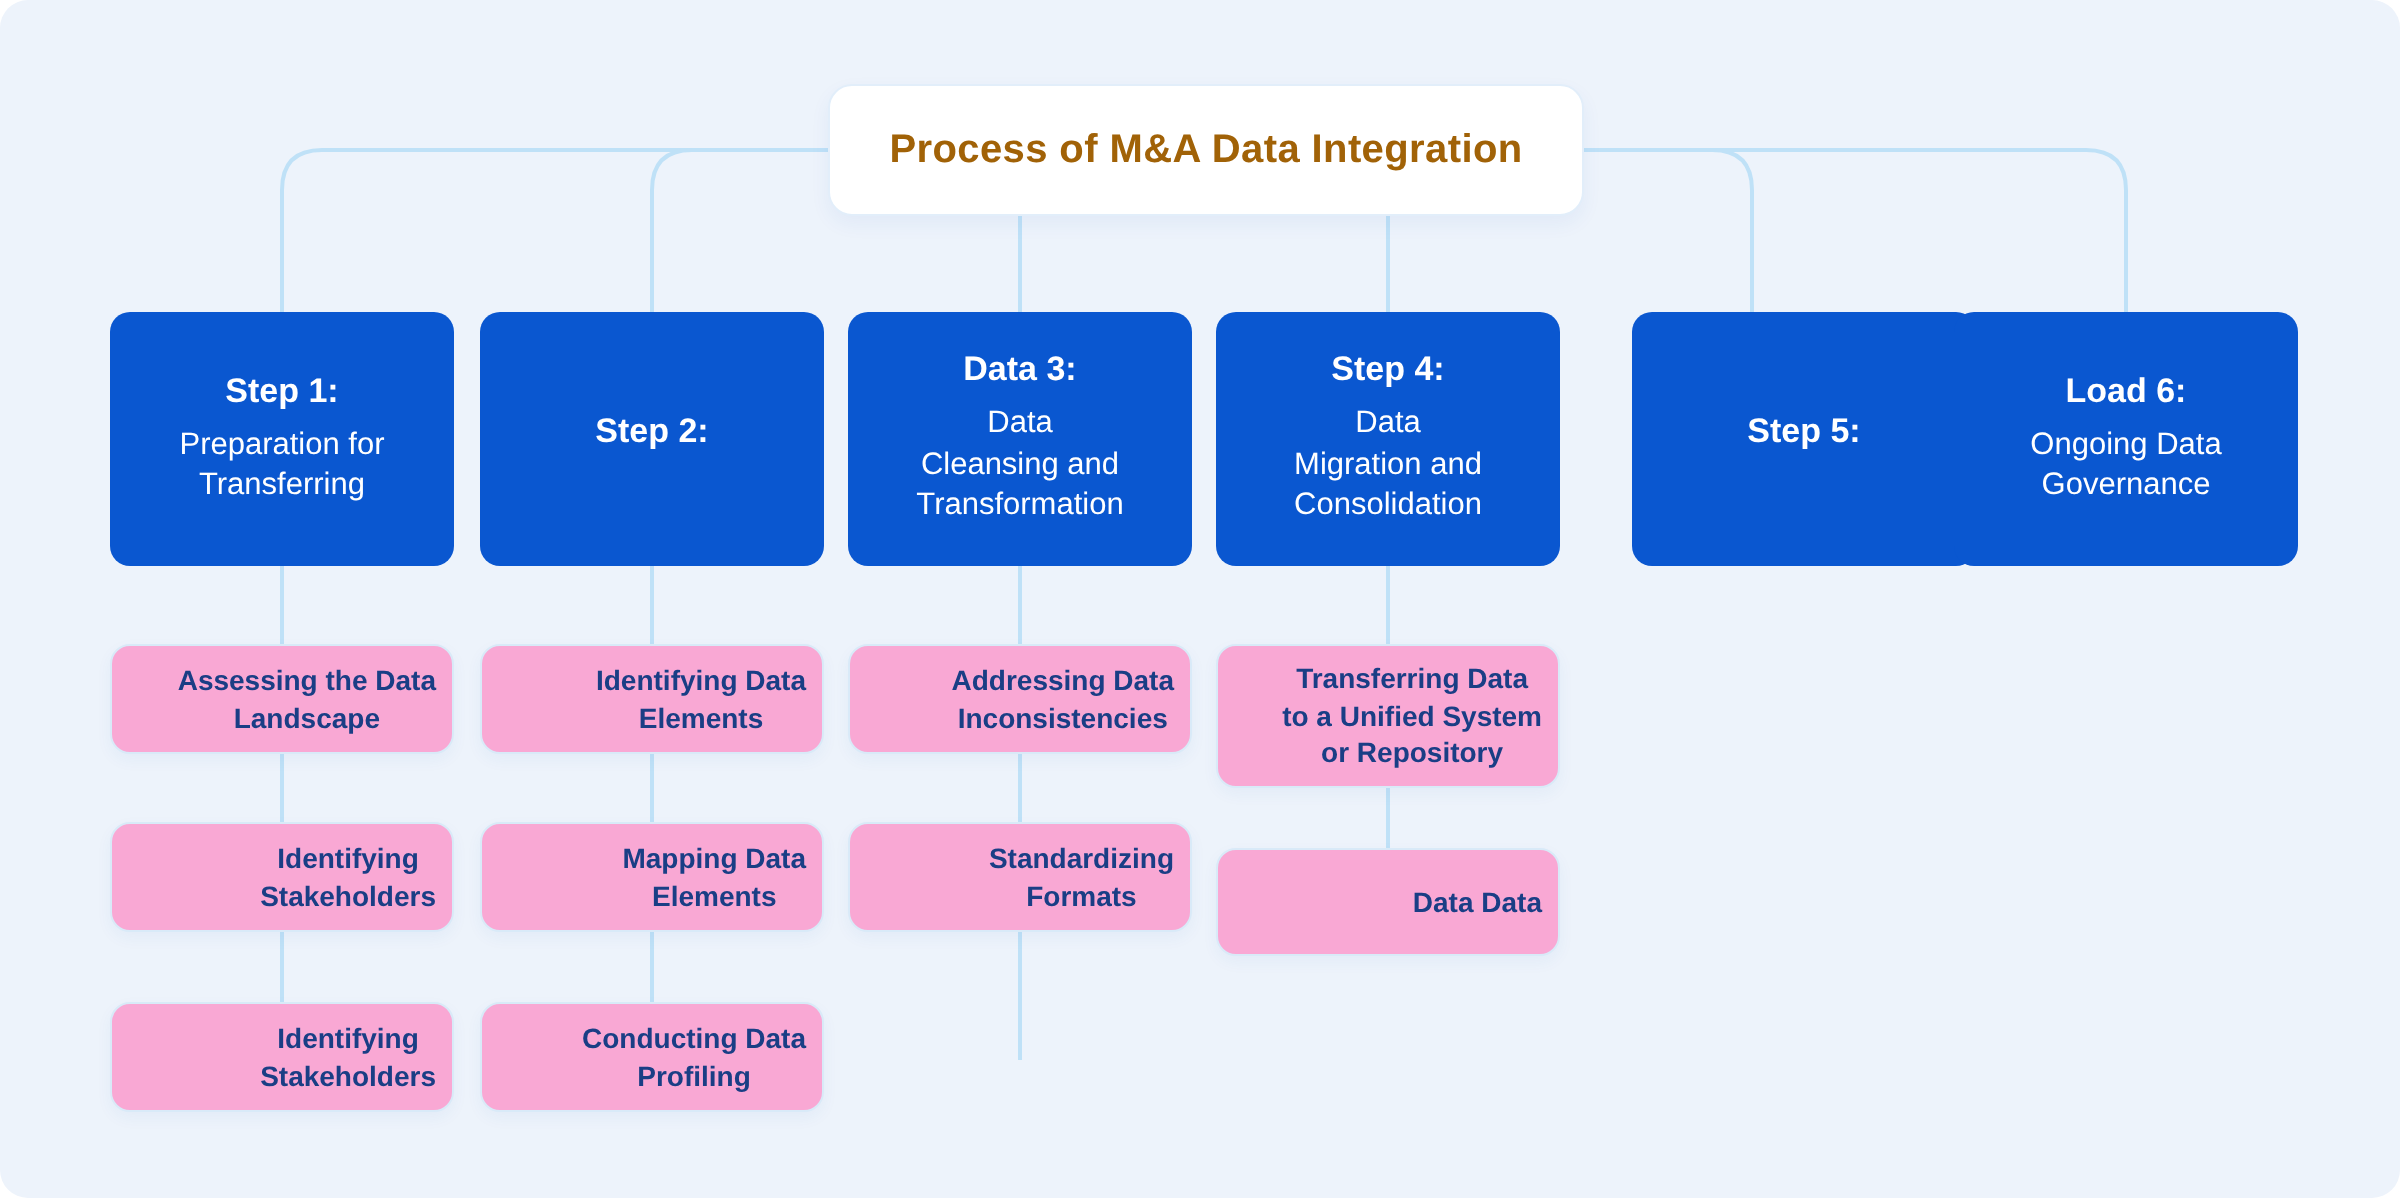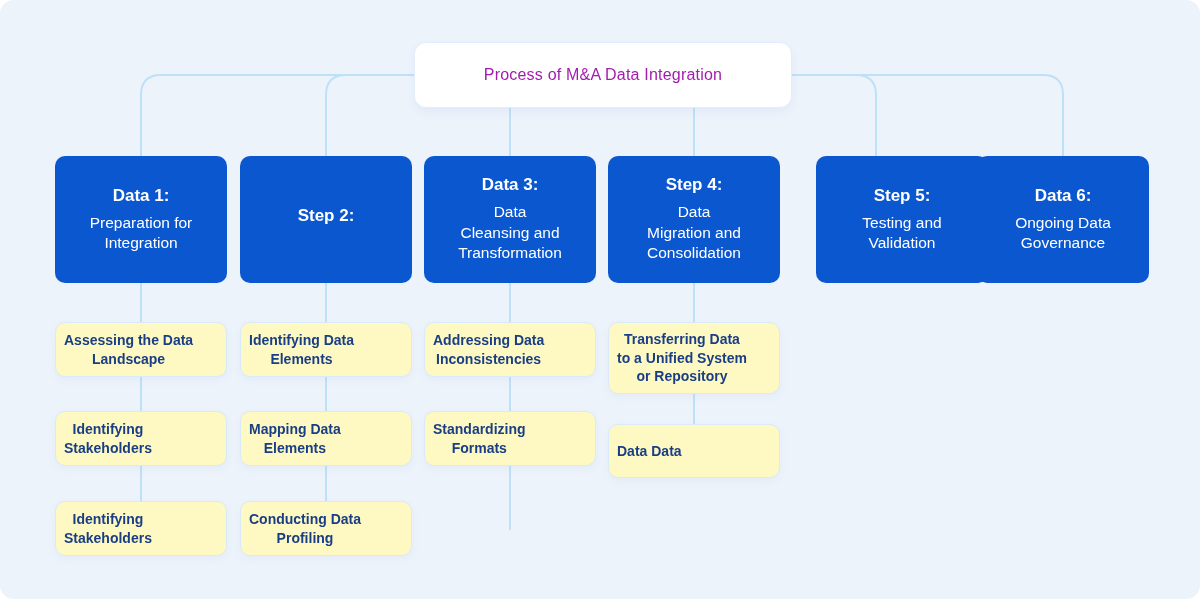--- a/index.html
+++ b/index.html
@@ -37,23 +37,23 @@
     background: #ffffff;
     border: 1px solid #e2eefa;
     border-radius: 12px;
     box-shadow: 0 4px 10px rgba(30, 90, 180, 0.06);
     display: flex;
     align-items: center;
     justify-content: center;
     z-index: 2;
   }
   .title-box span {
-    color: #a21caf;
-    font-size: 16px;
-    font-weight: normal;
+    color: #a16207;
+    font-size: 20px;
+    font-weight: bold;
     letter-spacing: 0.2px;
   }
   .step {
     position: absolute;
     top: 156px;
     width: 172px;
     height: 127px;
     background: #0a57d0;
     border-radius: 10px;
     display: flex;
@@ -72,27 +72,27 @@
     margin-bottom: 7px;
   }
   .step-name {
     font-size: 15.5px;
     line-height: 1.32;
     white-space: pre-line;
   }
   .sub {
     position: absolute;
     width: 172px;
-    background: #fef9c3;
+    background: #f9a8d4;
     border: 1px solid #d9eaf8;
     border-radius: 10px;
     box-shadow: 0 3px 8px rgba(30, 90, 180, 0.05);
     display: flex;
     align-items: center;
-    justify-content: flex-start;
+    justify-content: flex-end;
     text-align: center;
     z-index: 1;
     box-sizing: border-box;
     padding: 4px 8px;
   }
   .sub span {
     color: #1a3e85;
     font-size: 14px;
     font-weight: bold;
     line-height: 1.35;
@@ -117,46 +117,44 @@
     <path d="M 326 282 V 530"></path>
     <path d="M 510 282 V 530"></path>
     <path d="M 694 282 V 452"></path>
   </svg>
 
   <div class="title-box">
     <span>Process of M&amp;A Data Integration</span>
   </div>
 
   <div class="step" style="left:55px">
-    <div class="step-label">Data 1:</div>
+    <div class="step-label">Step 1:</div>
     <div class="step-name">Preparation for
-Integration</div>
+Transferring</div>
   </div>
   <div class="step" style="left:240px">
     <div class="step-label">Step 2:</div>
   </div>
   <div class="step" style="left:424px">
     <div class="step-label">Data 3:</div>
     <div class="step-name">Data
 Cleansing and
 Transformation</div>
   </div>
   <div class="step" style="left:608px">
     <div class="step-label">Step 4:</div>
     <div class="step-name">Data
 Migration and
 Consolidation</div>
   </div>
   <div class="step" style="left:816px">
     <div class="step-label">Step 5:</div>
-    <div class="step-name">Testing and
-Validation</div>
   </div>
   <div class="step" style="left:977px">
-    <div class="step-label">Data 6:</div>
+    <div class="step-label">Load 6:</div>
     <div class="step-name">Ongoing Data
 Governance</div>
   </div>
 
   <div class="sub" style="left:55px;top:322px;height:55px">
     <span>Assessing the Data
 Landscape</span>
   </div>
   <div class="sub" style="left:55px;top:411px;height:55px">
     <span>Identifying

